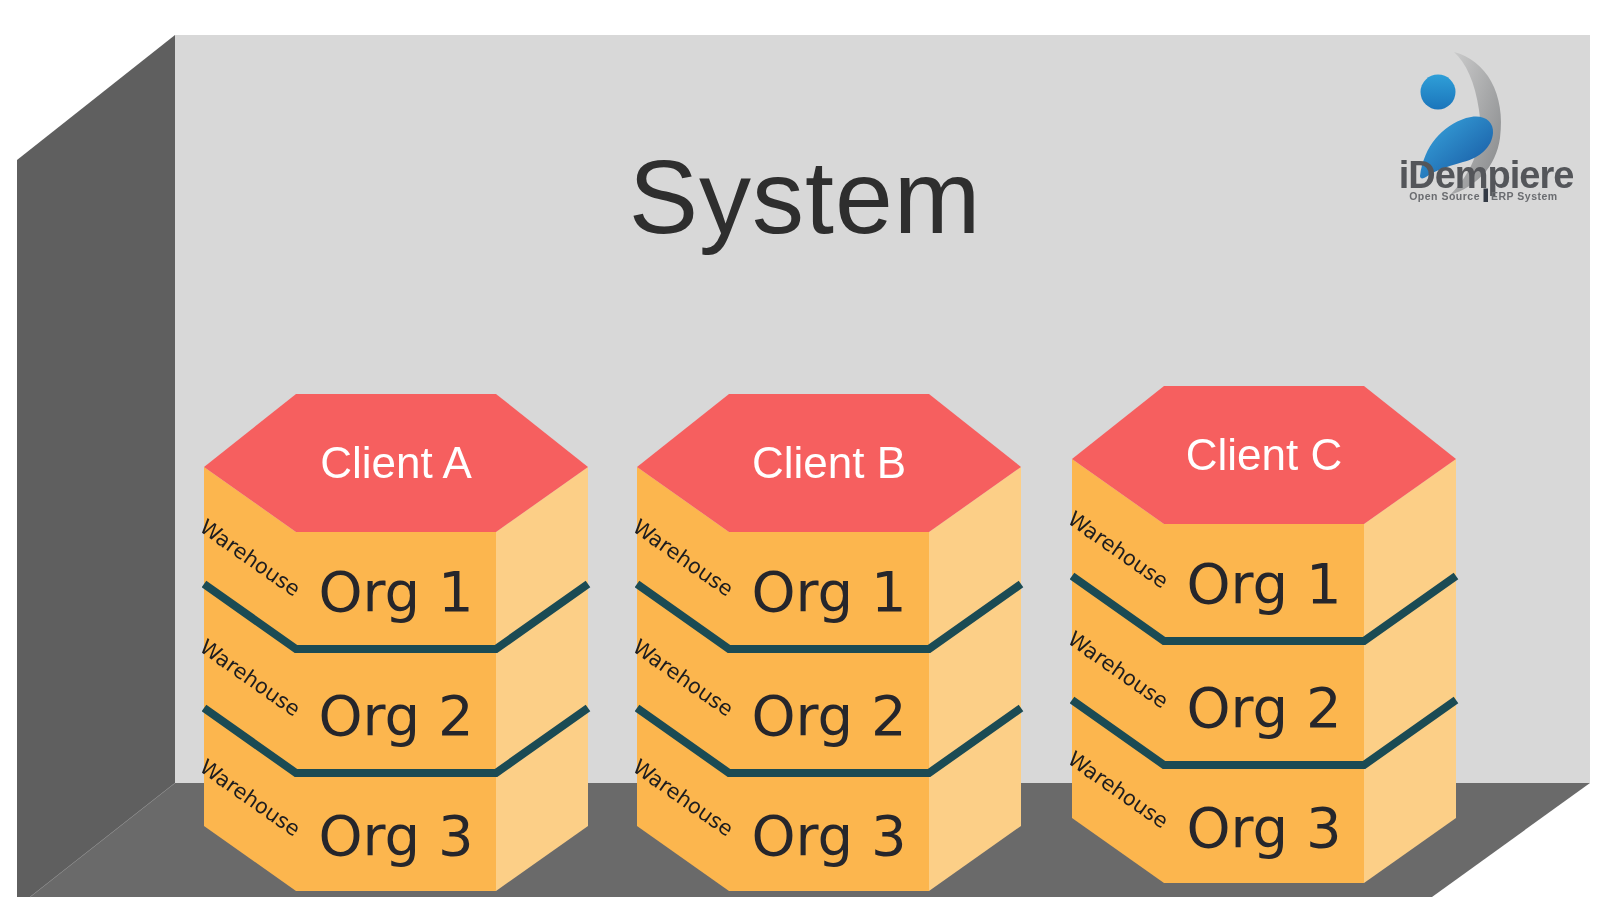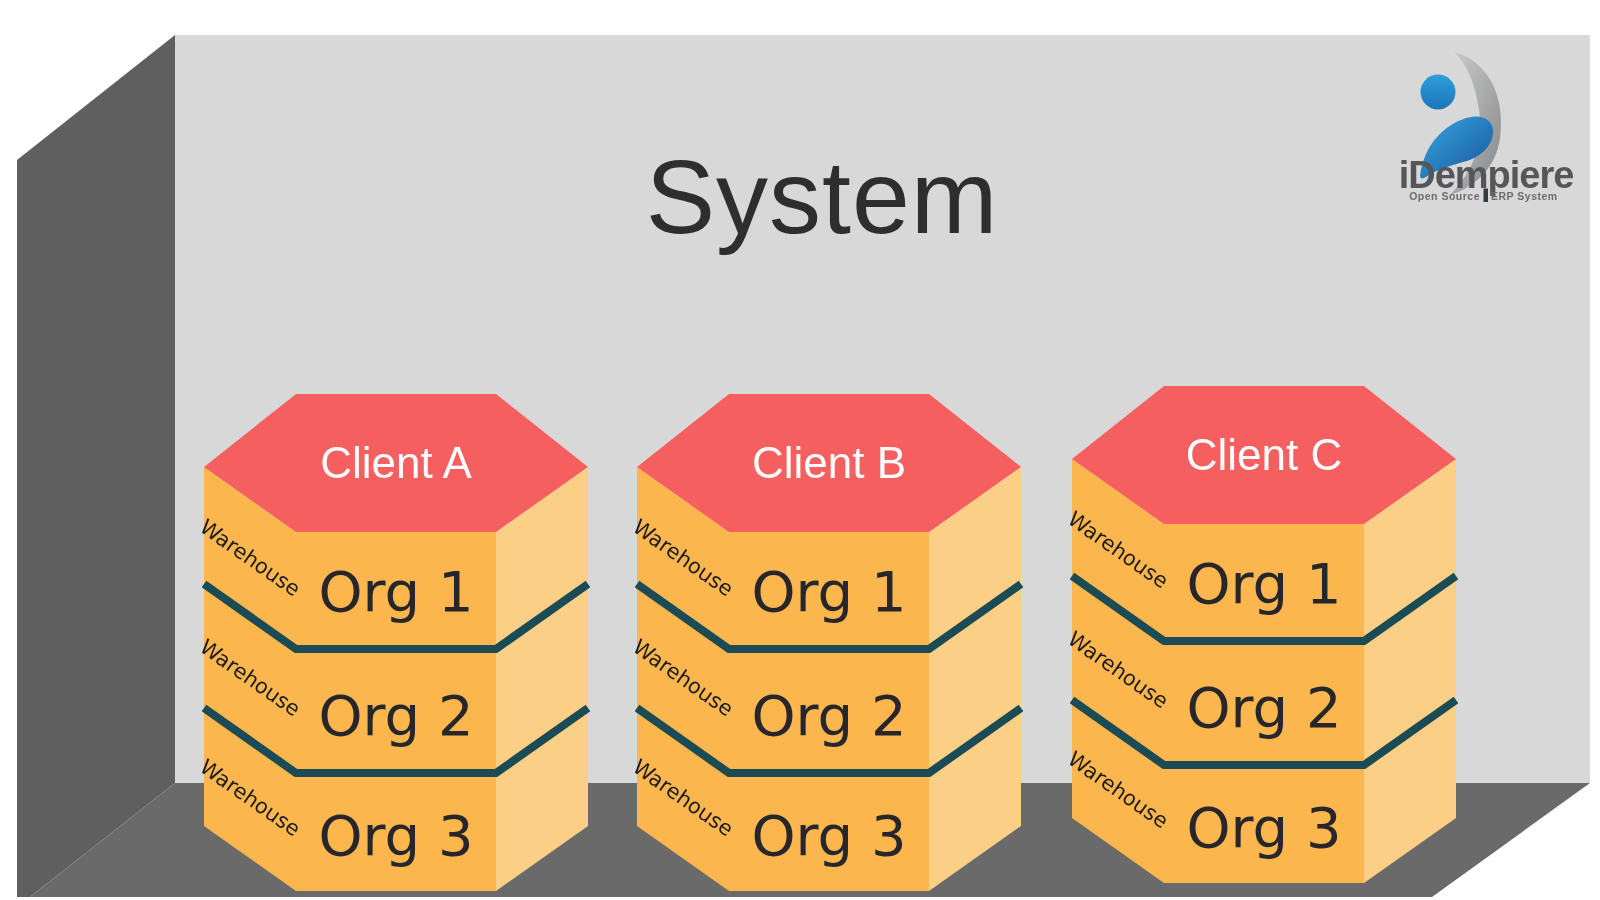--- a/index.html
+++ b/index.html
@@ -1,21 +1,21 @@
 <!DOCTYPE html>
 <html><head>
 <meta charset="utf-8">
 <style>
   html,body{margin:0;padding:0;background:#ffffff;}
   .canvas{position:relative;width:1600px;height:900px;background:#ffffff;overflow:hidden;
           font-family:"Liberation Sans",sans-serif;}
   .room-svg{position:absolute;left:0;top:0;}
   .scene-title{position:absolute;left:175px;top:138px;width:1260px;text-align:center;
                font-size:104px;font-weight:300;color:#2e2e2e;letter-spacing:1px;
-               font-family:"Liberation Sans",sans-serif;padding-left:17px;}
+               font-family:"Liberation Sans",sans-serif;}
   .logo{position:absolute;left:1378px;top:46px;}
   .stack{position:absolute;}
   .client-label{font-size:44px;font-weight:500;fill:#ffffff;text-anchor:middle;
                 font-family:"Liberation Sans",sans-serif;}
   .org-label{font-size:56px;fill:#26262b;text-anchor:middle;
              font-family:"DejaVu Sans",sans-serif;}
   .wh-label{font-size:21px;fill:#1d1d1f;text-anchor:middle;
             font-family:"DejaVu Sans",sans-serif;}
   .brand-name{font-size:38px;font-weight:bold;fill:#54565a;text-anchor:middle;
               letter-spacing:-1px;font-family:"Liberation Sans",sans-serif;}

